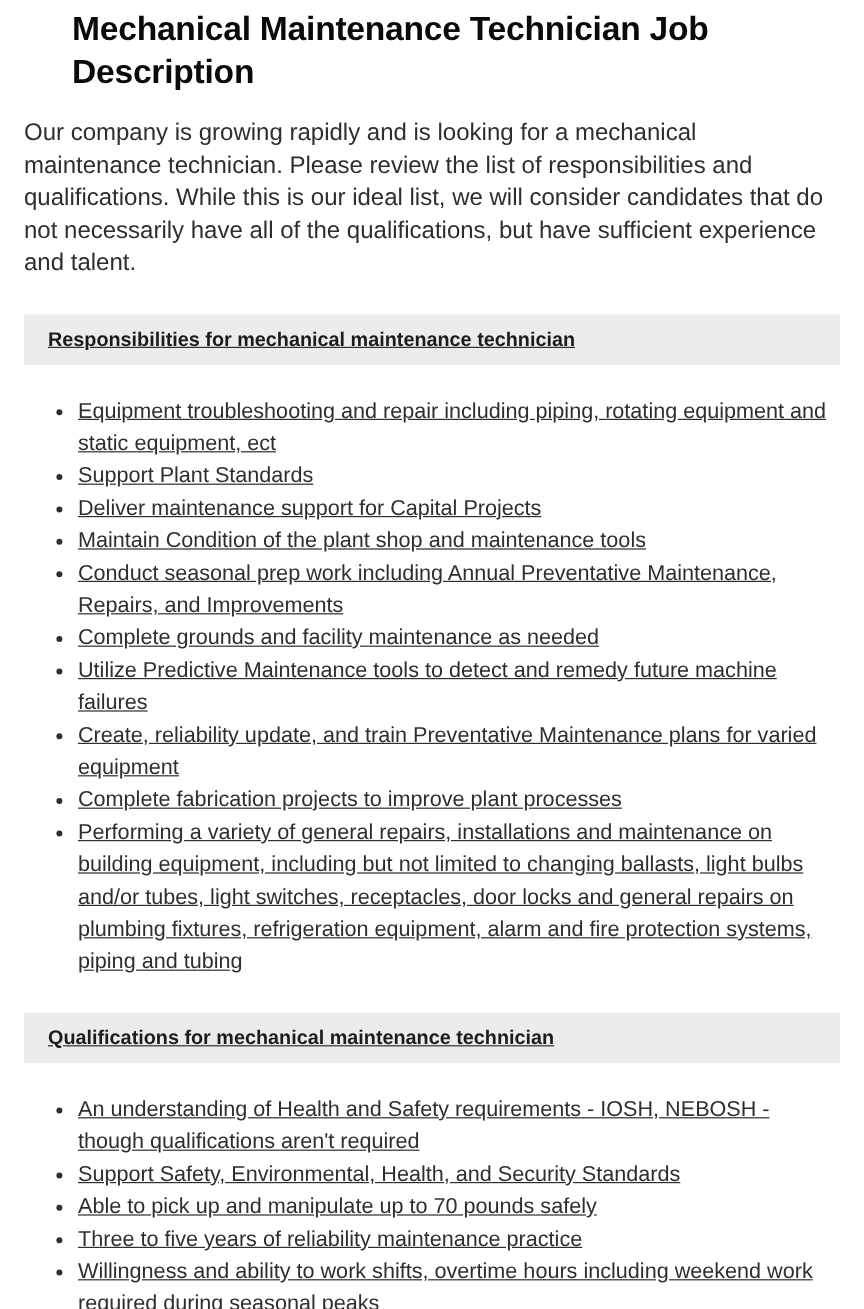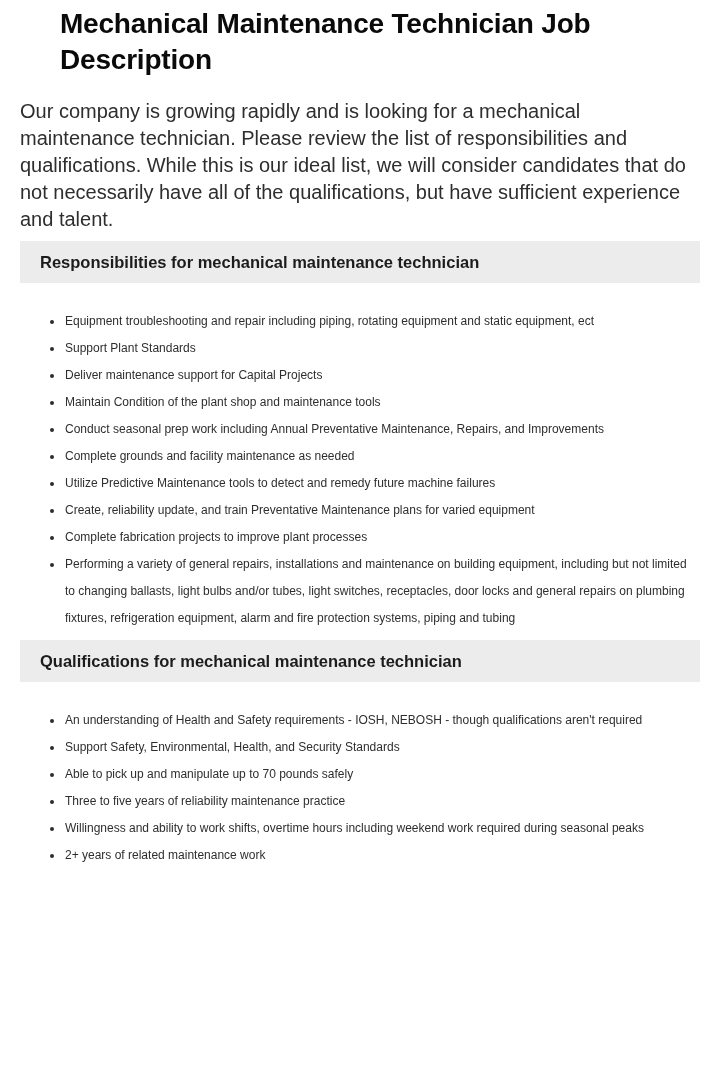--- a/index.html
+++ b/index.html
@@ -22,36 +22,36 @@
     color: #0a0a0a;
     padding: 6px 40px 0;
     letter-spacing: -0.2px;
   }
   .intro {
     font-size: 20px;
     line-height: 27px;
     margin-top: 20px;
     color: #2e2e2e;
   }
-  .section { margin-top: 8px; }
+  .section { margin-top: 29px; text-decoration: underline; }
   .section-heading {
     background: #ececec;
     font-weight: bold;
     font-size: 16.5px;
     line-height: 19px;
     color: #1c1c1c;
     padding: 12px 20px 11px;
   }
   .section-list {
     list-style: disc outside;
     margin: 25px 0 0 0;
     padding-left: 44px;
   }
   .section-list li {
-    font-size: 12px;
+    font-size: 18px;
     line-height: 27px;
     padding-left: 1px;
     color: #2e2e2e;
   }
 </style>
 </head>
 <body>
 
 <div class="page">
 

